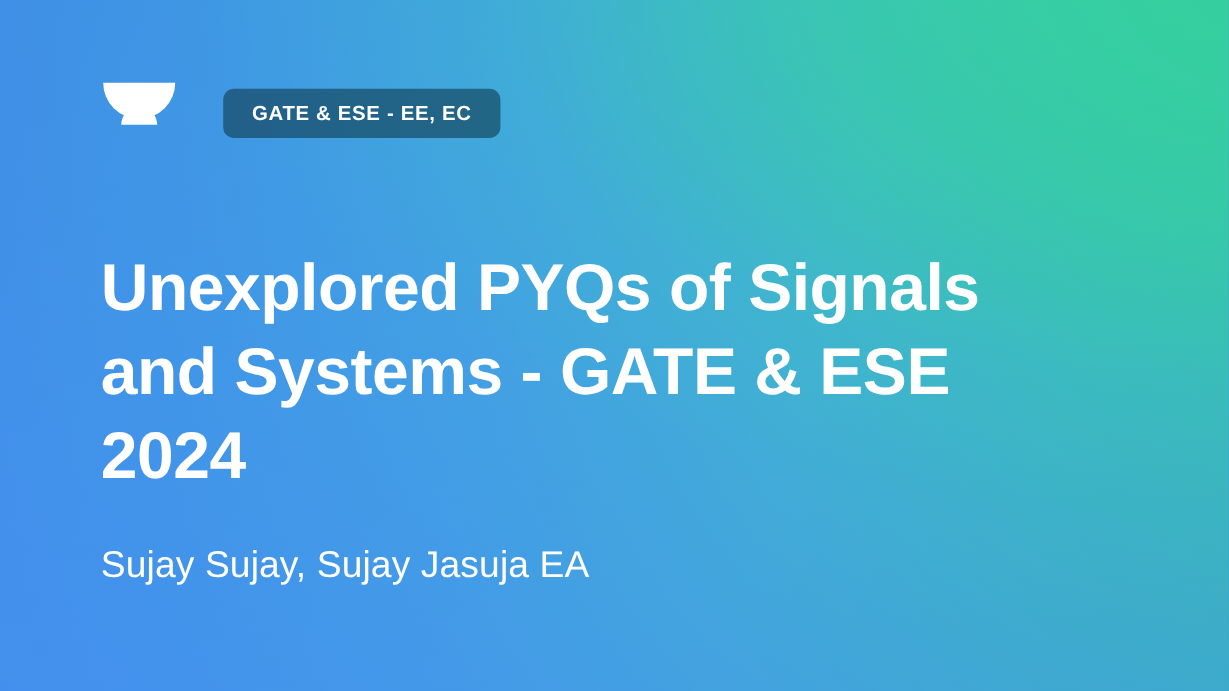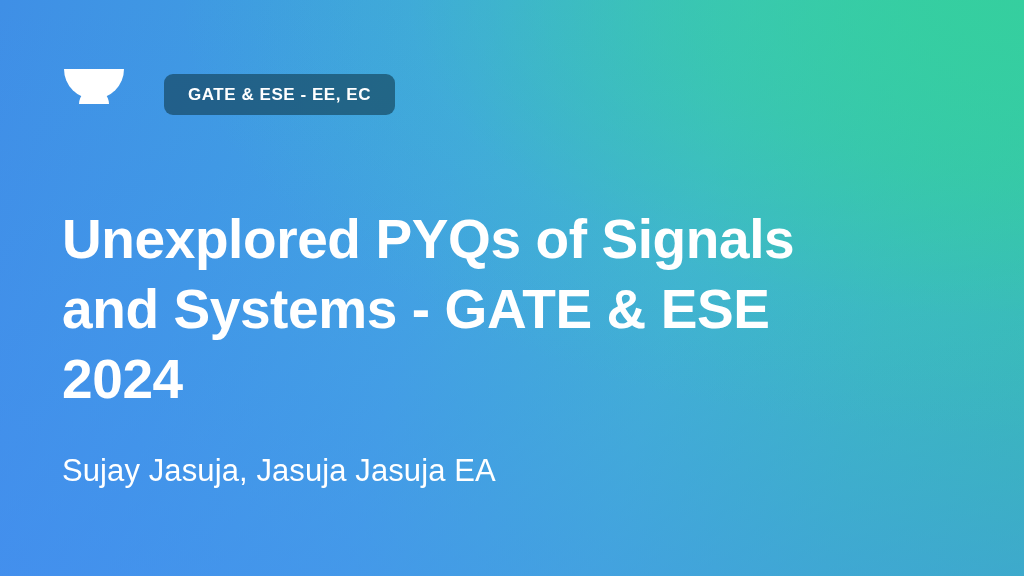--- a/index.html
+++ b/index.html
@@ -24,20 +24,21 @@
     
     background:
       linear-gradient(to bottom, rgba(70,137,245,0.00) 0%, rgba(70,137,245,0.55) 100%),
       linear-gradient(105deg,
         #3f8fe6 0%,
         #3f9ce2 22%,
         #41aadc 42%,
         #3fc0c6 64%,
         #37ccab 83%,
         #33d19a 100%);
+    padding-left: 22px;
   }
 
   
   #cover-card::after {
     content: "";
     position: absolute;
     inset: 0;
     pointer-events: none;
     background: radial-gradient(125% 115% at 100% 0%,
                 rgba(53,207,158,0.92) 0%,
@@ -130,16 +131,16 @@
       </svg>
 
       <div class="category-badge">
         <span class="category-badge-label">GATE &amp; ESE - EE, EC</span>
       </div>
 
     </div>
 
     <h1 id="course-title">Unexplored PYQs of Signals and Systems - GATE &amp; ESE 2024</h1>
 
-    <div id="educator-names">Sujay Jasuja, Jasuja Jasuja EA</div>
+    <div id="educator-names">Sujay Sujay, Sujay Jasuja EA</div>
 
   </div>
 </div>
 
 </body></html>

